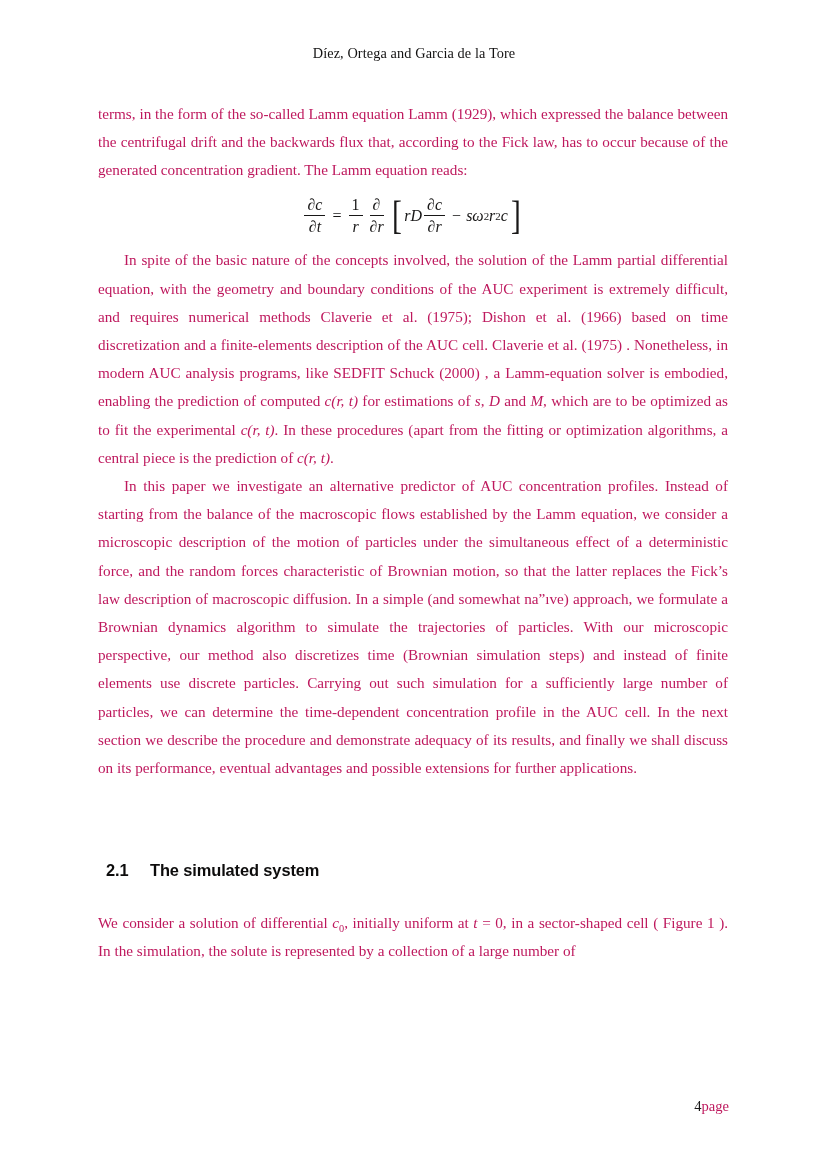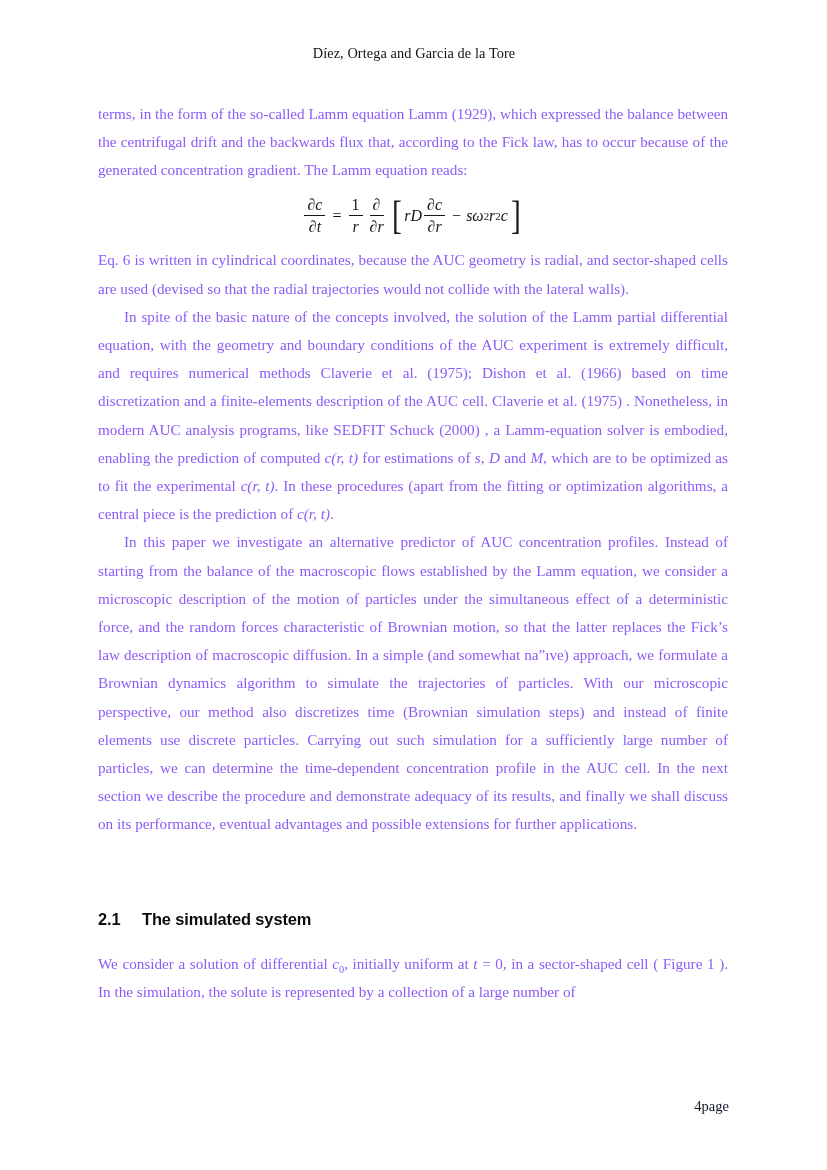--- a/index.html
+++ b/index.html
@@ -37,21 +37,21 @@
     left: 98px;
     top: 100px;
     width: 630px;
   }
   p.body {
     margin: 0;
     font-size: 15.2px;
     line-height: 28.2px;
     text-align: justify;
     text-justify: inter-word;
-    color: #8b5cf6;
+    color: #be185d;
     hyphens: none;
   }
   p.body.indent { text-indent: 26px; }
 
   .eq-block {
     margin: 11px 0 11px 0;
     text-align: center;
     font-size: 15.2px;
     line-height: 1;
   }
@@ -96,42 +96,42 @@
     font-size: 21px;
     margin: 0;
     color: #0d0c0c;
     letter-spacing: -0.1px;
   }
   h2.sec .num { display: inline-block; width: 34px; }
   h3.subsec {
     font-family: "Liberation Sans", "DejaVu Sans", sans-serif;
     font-weight: bold;
     font-size: 16.4px;
-    margin: 0;
+    margin: 8px;
     color: #0d0c0c;
     letter-spacing: -0.1px;
   }
   h3.subsec .num { display: inline-block; width: 44px; }
 
   .spacer-sec { height: 45px; }
   .spacer-sub { height: 26px; }
   .spacer-par { height: 21px; }
 
   .footer {
     position: absolute;
     left: 0;
     top: 1098px;
     width: 827px;
     text-align: right;
     padding-right: 98px;
     box-sizing: border-box;
     font-size: 14.6px;
   }
   .footer .pagenum { color: #1a1919; }
-  .footer .pageword { color: #0f172a; text-align: right; }
+  .footer .pageword { color: #be185d; text-align: right; }
 </style>
 </head>
 <body>
 
 <div class="page">
 
   <div class="running-head">Díez, Ortega and Garcia de la Tore</div>
 
   <div class="content">
 
@@ -162,21 +162,20 @@
         <span class="it">s</span>
           <span class="it">ω</span>
           <sup class="ex">2</sup>
           <span class="it">r</span>
           <sup class="ex">2</sup>
           <span class="it">c</span>
         <span class="brk">]</span>
       </span>
     </div>
 
-    <p class="body">Eq. 6 is written in cylindrical coordinates, because the AUC geometry is radial, and sector-shaped cells are used (devised so that the radial trajectories would not collide with the lateral walls).</p>
 
     <p class="body indent"><span>In spite of the basic nature of the concepts involved, the solution of the Lamm partial differential equation, with the geometry and boundary conditions of the AUC experiment is extremely difficult, and requires numerical methods Claverie et al. (1975); Dishon et al. (1966) based on time discretization and a finite-elements description of the AUC cell. Claverie et al. (1975) . Nonetheless, in modern AUC analysis programs, like SEDFIT Schuck (2000) , a Lamm-equation solver is embodied, enabling the prediction of computed </span><span class="it">c(r, t)</span><span> for estimations of </span><span class="it">s</span><span>, </span><span class="it">D</span><span> and </span><span class="it">M</span><span>, which are to be optimized as to fit the experimental </span><span class="it">c(r, t)</span><span>. In these procedures (apart from the fitting or optimization algorithms, a central piece is the prediction of </span><span class="it">c(r, t)</span><span>.</span></p>
 
     <p class="body indent">In this paper we investigate an alternative predictor of AUC concentration profiles. Instead of starting from the balance of the macroscopic flows established by the Lamm equation, we consider a microscopic description of the motion of particles under the simultaneous effect of a deterministic force, and the random forces characteristic of Brownian motion, so that the latter replaces the Fick’s law description of macroscopic diffusion. In a simple (and somewhat na”ıve) approach, we formulate a Brownian dynamics algorithm to simulate the trajectories of particles. With our microscopic perspective, our method also discretizes time (Brownian simulation steps) and instead of finite elements use discrete particles. Carrying out such simulation for a sufficiently large number of particles, we can determine the time-dependent concentration profile in the AUC cell. In the next section we describe the procedure and demonstrate adequacy of its results, and finally we shall discuss on its performance, eventual advantages and possible extensions for further applications.</p>
 
     <div class="spacer-sec"></div>
 
 
     <div class="spacer-sub"></div>
 

